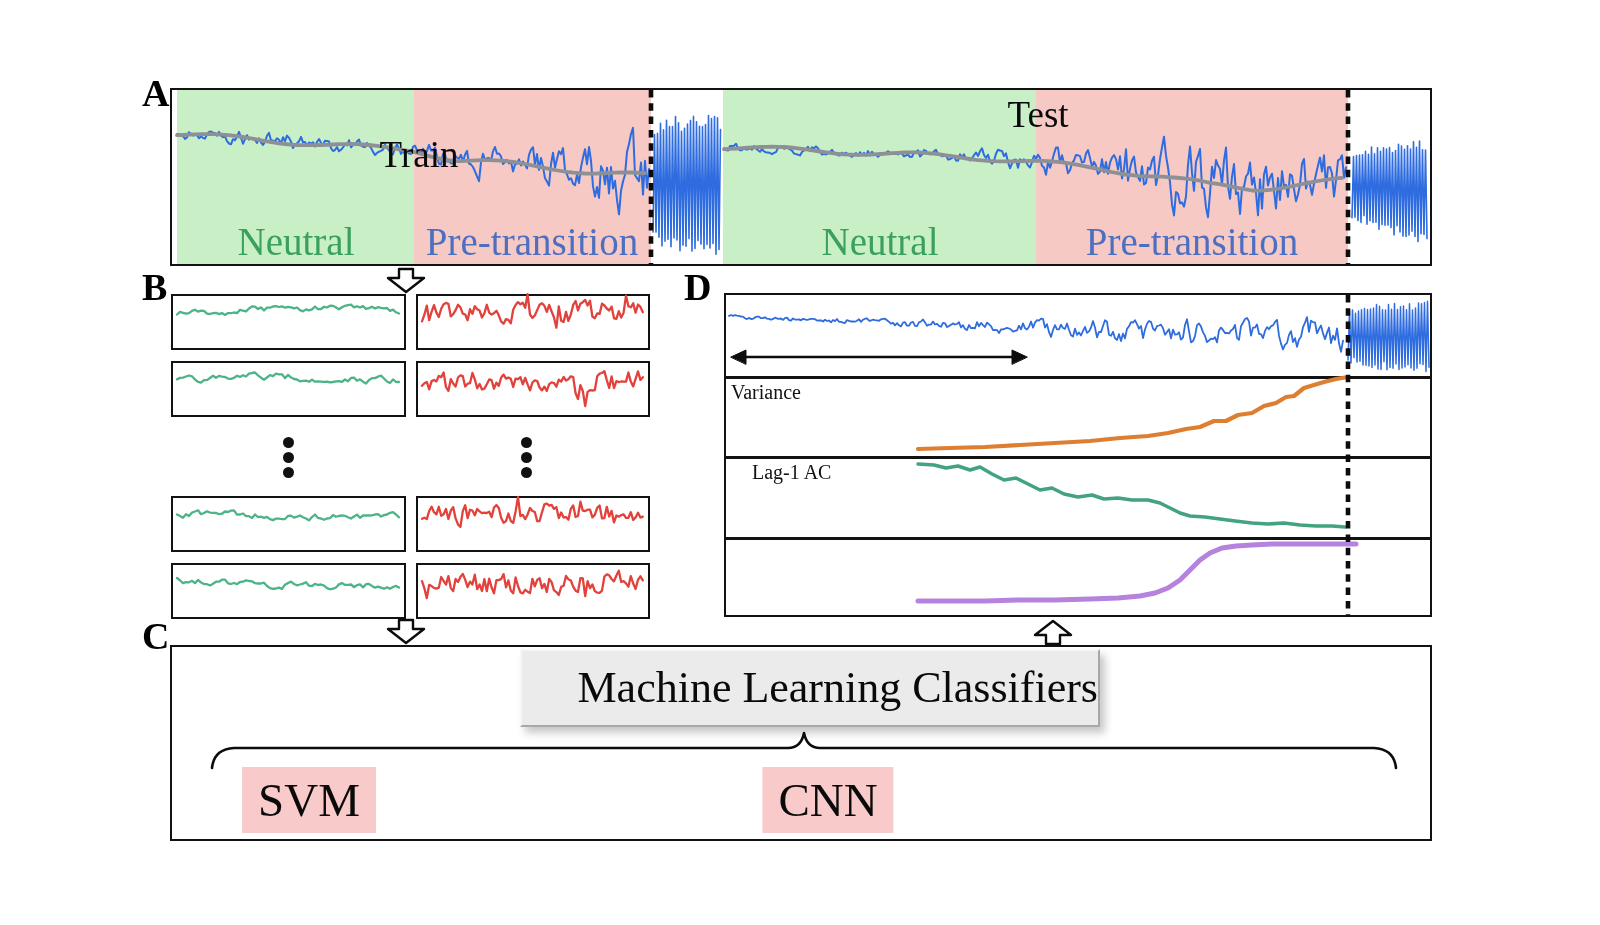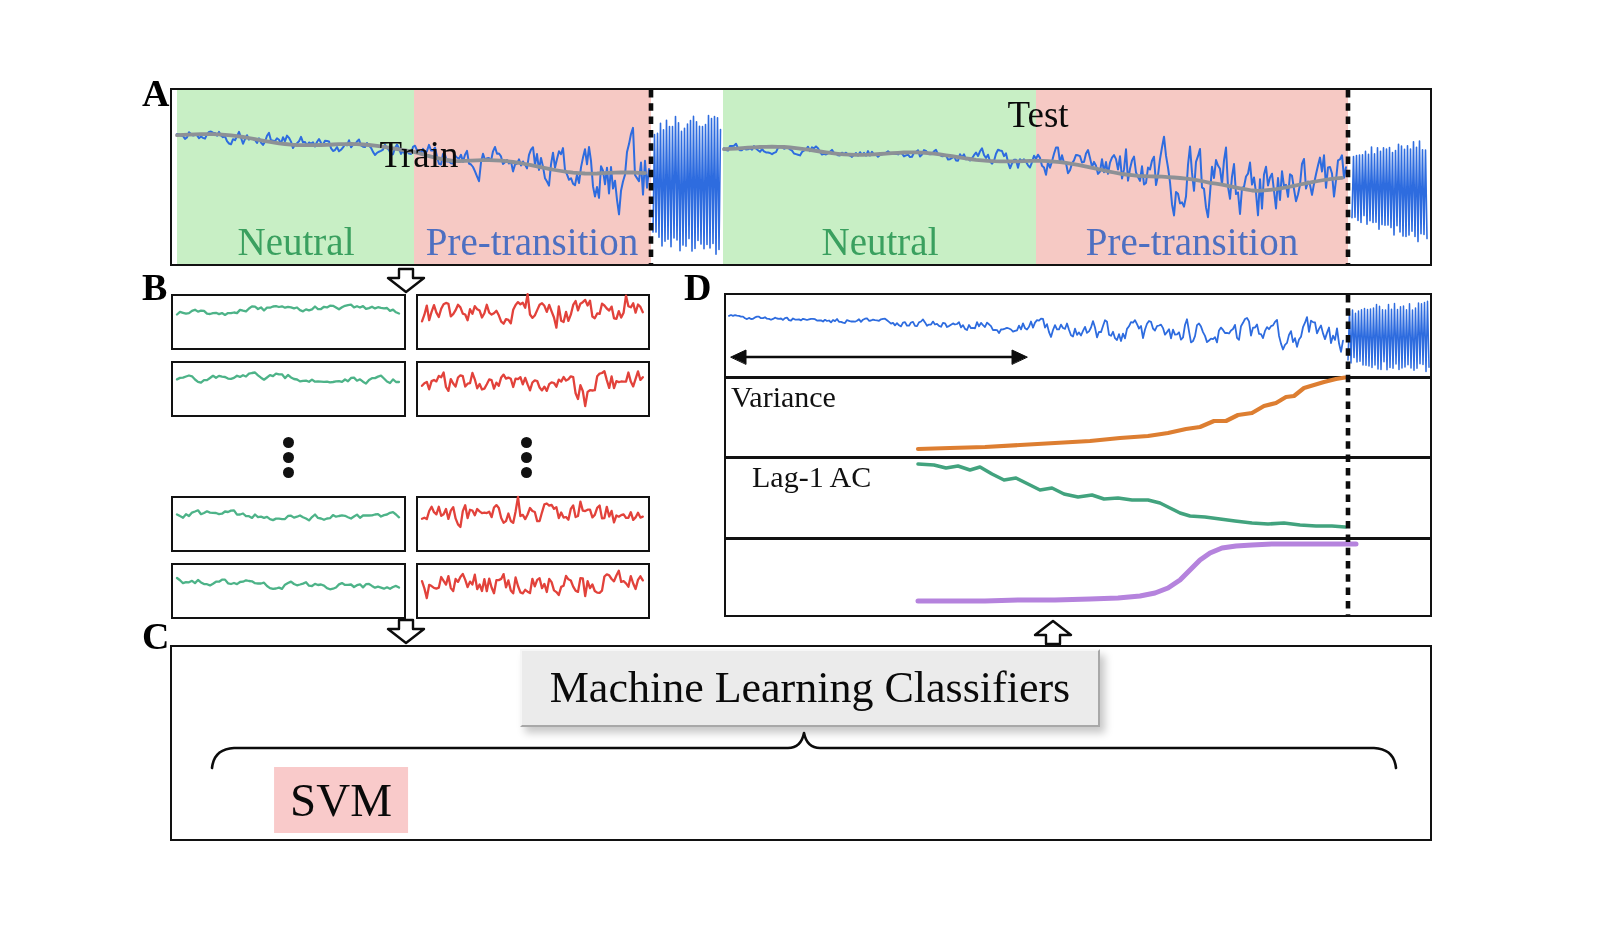--- a/index.html
+++ b/index.html
@@ -4,32 +4,32 @@
 <style>
   html,body{margin:0;padding:0;background:#ffffff;}
   .page{position:relative;width:1600px;height:925px;background:#ffffff;overflow:hidden;
         font-family:"Liberation Serif","DejaVu Serif",serif;}
   .abs{position:absolute;}
   .panel-box{position:absolute;border:2.5px solid #121212;background:transparent;box-sizing:border-box;}
   .region{position:absolute;}
   .plabel{position:absolute;font-weight:700;font-size:38px;color:#000;line-height:1;}
   .phase{position:absolute;font-size:37px;color:#0a0a0a;line-height:1;transform:translateX(-50%);white-space:nowrap;}
   .rlabel{position:absolute;font-size:39px;line-height:1;transform:translateX(-50%);white-space:nowrap;}
-  .dlabel{position:absolute;font-size:30px;color:#111;line-height:1;white-space:nowrap;}
+  .dlabel{position:absolute;font-size:20px;color:#111;line-height:1;white-space:nowrap;}
   .divider{position:absolute;background:#121212;height:3px;}
   .mlbox{position:absolute;background:#ebebeb;border:2px solid #c3c3c3;border-top-color:#f6f6f6;border-left-color:#f6f6f6;
          border-right-color:#a8a8a8;border-bottom-color:#a8a8a8;box-shadow:5px 6px 8px rgba(0,0,0,0.22);
          text-align:center;font-size:44px;color:#0a0a0a;box-sizing:border-box;}
   .chip{position:absolute;background:#f9caca;height:66px;line-height:66px;padding:0 16px;font-size:47px;color:#0a0a0a;
         transform:translateX(-50%);white-space:nowrap;}
   .dot{position:absolute;width:11px;height:11px;border-radius:50%;background:#111;}
   svg.overlay{position:absolute;left:0;top:0;z-index:5;pointer-events:none;}
   .txt{z-index:6;}
   .bg{z-index:1;}
-  .mid{z-index:3;}
+  .mid{z-index:3;text-align:right;}
 </style>
 </head>
 <body>
 
 <div class="page">
 
   <div class="region bg" style="left: 177px; top: 90px; width: 237px; height: 174px; background: rgb(200, 239, 197);"></div>
   <div class="region bg" style="left: 414px; top: 90px; width: 237px; height: 174px; background: rgb(246, 201, 196);"></div>
   <div class="region bg" style="left: 723px; top: 90px; width: 313px; height: 174px; background: rgb(200, 239, 197);"></div>
   <div class="region bg" style="left: 1036px; top: 90px; width: 312px; height: 174px; background: rgb(246, 201, 196);"></div>
@@ -57,21 +57,22 @@
 
   <div class="panel-box mid" style="left:724px;top:293px;width:708px;height:324px;"></div>
   <div class="divider mid" style="left:724px;top:375.5px;width:708px;"></div>
   <div class="divider mid" style="left:724px;top:456px;width:708px;"></div>
   <div class="divider mid" style="left:724px;top:536.5px;width:708px;"></div>
 
   <div class="panel-box mid" style="left:170px;top:645px;width:1262px;height:196px;"></div>
   <div class="mlbox mid" style="left: 520px; top: 649px; width: 580px; height: 78px; line-height: 74px; background: rgb(235, 235, 235);">
     <span>Machine Learning Classifiers</span>
   </div>
-  <div class="chip mid" style="left: 309px; top: 767px; background: rgb(249, 202, 202); margin-left: 32px;"><span>SVM</span></div>
+  <div class="chip mid" style="left: 309px; top: 767px; background: rgb(249, 202, 202);"><span>SVM</span></div>
+  <div class="chip mid" style="left: 828px; top: 767px; background: rgb(249, 202, 202);"><span>CNN</span></div>
 
   <svg class="overlay" id="overlay" width="1600" height="925" viewBox="0 0 1600 925">
       <path d="M177.0,134.1L179.0,134.5L181.0,135.6L183.0,136.0L185.0,138.9L187.0,137.4L189.0,132.2L191.0,133.9L193.0,135.5L195.0,135.0L197.0,135.1L199.0,138.2L201.0,136.5L203.0,137.8L205.0,138.7L207.0,134.4L209.0,132.0L211.0,131.6L213.0,132.7L215.0,133.1L217.0,135.7L219.0,131.9L221.0,135.4L223.0,137.2L225.0,136.3L227.0,141.2L229.0,143.5L231.0,144.3L233.0,139.2L235.0,140.2L237.0,136.3L239.0,131.9L241.0,137.8L243.0,143.8L245.0,139.2L247.0,135.2L249.0,139.6L251.0,137.9L253.0,139.1L255.0,140.0L257.0,143.0L259.0,138.3L261.0,142.5L263.0,144.9L265.0,141.7L267.0,135.8L269.0,132.9L271.0,140.4L273.0,140.6L275.0,141.1L277.0,138.2L279.0,139.7L281.0,143.5L283.0,137.3L285.0,141.2L287.0,135.6L289.0,137.8L291.0,141.6L293.0,148.1L295.0,144.7L297.0,143.3L299.0,141.3L301.0,136.8L303.0,142.4L305.0,141.9L307.0,145.5L309.0,142.5L311.0,143.6L313.0,142.2L315.0,146.5L317.0,142.0L319.0,139.0L321.0,142.8L323.0,145.0L325.0,140.7L327.0,141.1L329.0,141.5L331.0,148.2L333.0,151.0L335.0,150.0L337.0,147.0L339.0,151.3L341.0,149.8L343.0,147.3L345.0,144.5L347.0,145.4L349.0,140.3L351.0,147.3L353.0,144.8L355.0,144.6L357.0,141.5L359.0,139.5L361.0,145.5L363.0,146.7L365.0,147.1L367.0,143.0L369.0,145.6L371.0,147.8L373.0,151.9L375.0,155.0L377.0,152.8L379.0,151.7L381.0,150.9L383.0,149.6L385.0,144.8L387.0,148.1L389.0,149.9L391.0,154.7L393.0,154.3L395.0,148.0L397.0,144.6L399.0,148.3L401.0,153.9L403.0,150.2L405.0,154.7L407.0,151.1L409.0,153.6L411.0,153.9L413.0,146.9L415.0,145.7L417.0,150.4L419.0,150.9L421.0,153.4L423.0,148.9L425.0,154.4L427.0,150.9L429.0,144.9L431.0,150.4L433.0,150.5L435.0,147.5L437.0,156.8L439.0,163.7L441.0,164.5L443.0,153.9L445.0,154.9L447.0,161.6L449.0,161.4L451.0,163.3L453.0,163.6L455.0,155.5L457.0,157.6L459.0,158.7L461.0,154.8L463.0,161.8L465.0,154.8L467.0,150.9L469.0,163.5L471.0,164.5L473.0,167.0L475.0,171.4L477.0,176.3L479.0,181.2L481.0,162.4L483.0,153.7L485.0,159.9L487.0,158.2L489.0,158.1L491.0,161.0L493.0,151.3L495.0,147.0L497.0,153.7L499.0,153.5L501.0,156.4L503.0,164.0L505.0,162.3L507.0,160.0L509.0,163.4L511.0,161.5L513.0,171.4L515.0,164.6L517.0,163.7L519.0,159.3L521.0,165.5L523.0,161.5L525.0,164.6L527.0,168.4L529.0,154.9L531.0,149.7L533.0,147.2L535.0,164.8L537.0,154.1L539.0,169.9L541.0,157.9L543.0,166.6L545.0,178.3L547.0,181.5L549.0,185.6L551.0,164.3L553.0,152.7L555.0,167.7L557.0,159.0L559.0,151.2L561.0,154.2L563.0,148.1L565.0,170.0L567.0,174.4L569.0,179.8L571.0,178.2L573.0,183.7L575.0,185.3L577.0,174.8L579.0,183.0L581.0,167.4L583.0,157.6L585.0,149.2L587.0,164.3L589.0,147.0L591.0,160.8L593.0,186.4L595.0,196.6L597.0,186.9L599.0,197.9L601.0,166.2L603.0,170.6L605.0,184.3L607.0,167.7L609.0,193.4L611.0,167.0L613.0,188.6L615.0,180.7L617.0,199.8L619.0,214.3L621.0,190.8L623.0,181.5L625.0,174.8L627.0,152.0L629.0,144.1L631.0,134.0L633.0,127.9L635.0,175.0L637.0,178.1L639.0,181.2L641.0,162.5L643.0,194.6L645.0,160.7L647.0,187.7L649.0,168.9" stroke="#2e6cdf" stroke-width="2" fill="none" stroke-linejoin="round" stroke-linecap="round"></path>
       <path d="M653.0,232.1L654.5,134.6L656.0,232.1L657.5,133.4L659.0,237.3L660.5,123.3L662.0,245.9L663.5,129.7L665.0,241.3L666.5,120.3L668.0,239.2L669.5,126.6L671.0,246.7L672.5,126.5L674.0,237.9L675.5,116.5L677.0,239.9L678.5,122.7L680.0,250.8L681.5,131.4L683.0,245.1L684.5,128.2L686.0,246.3L687.5,124.1L689.0,238.6L690.5,120.5L692.0,251.1L693.5,116.4L695.0,248.5L696.5,121.8L698.0,240.5L699.5,126.2L701.0,244.1L702.5,126.5L704.0,248.7L705.5,124.5L707.0,244.5L708.5,115.6L710.0,248.0L711.5,118.6L713.0,243.5L714.5,116.5L716.0,254.3L717.5,117.7L719.0,249.5L720.5,129.5" stroke="#2e6cdf" stroke-width="1.6" fill="none" stroke-linejoin="round" stroke-linecap="round"></path>
       <path d="M724.0,148.2L726.0,150.1L728.0,150.6L730.0,146.0L732.0,146.1L734.0,145.7L736.0,143.7L738.0,148.4L740.0,150.2L742.0,150.2L744.0,148.0L746.0,149.5L748.0,149.3L750.0,148.3L752.0,149.7L754.0,146.1L756.0,148.6L758.0,150.3L760.0,151.8L762.0,149.0L764.0,151.4L766.0,152.4L768.0,152.6L770.0,153.0L772.0,154.2L774.0,152.9L776.0,152.1L778.0,147.9L780.0,146.6L782.0,145.9L784.0,148.8L786.0,147.8L788.0,147.3L790.0,149.5L792.0,150.7L794.0,153.5L796.0,154.1L798.0,154.7L800.0,155.4L802.0,152.0L804.0,150.5L806.0,149.5L808.0,146.7L810.0,151.1L812.0,147.3L814.0,148.3L816.0,146.4L818.0,148.2L820.0,152.0L822.0,154.6L824.0,153.9L826.0,154.5L828.0,153.3L830.0,151.8L832.0,149.9L834.0,153.1L836.0,153.6L838.0,155.2L840.0,155.4L842.0,152.7L844.0,154.0L846.0,152.7L848.0,154.7L850.0,155.5L852.0,156.9L854.0,154.9L856.0,153.0L858.0,155.6L860.0,152.2L862.0,154.8L864.0,152.9L866.0,155.6L868.0,151.1L870.0,155.5L872.0,151.8L874.0,154.9L876.0,154.4L878.0,156.8L880.0,155.1L882.0,154.2L884.0,153.8L886.0,152.8L888.0,151.2L890.0,153.0L892.0,153.2L894.0,153.7L896.0,153.9L898.0,154.4L900.0,152.5L902.0,153.5L904.0,156.4L906.0,155.4L908.0,154.7L910.0,157.1L912.0,156.8L914.0,152.6L916.0,152.0L918.0,150.2L920.0,156.5L922.0,154.5L924.0,150.1L926.0,150.9L928.0,154.1L930.0,154.2L932.0,154.1L934.0,151.4L936.0,149.8L938.0,154.4L940.0,155.1L942.0,156.2L944.0,155.9L946.0,155.2L948.0,159.5L950.0,159.2L952.0,157.9L954.0,156.1L956.0,160.4L958.0,160.7L960.0,154.3L962.0,157.3L964.0,154.3L966.0,159.3L968.0,158.5L970.0,160.5L972.0,158.2L974.0,155.2L976.0,152.5L978.0,156.0L980.0,151.3L982.0,148.4L984.0,155.0L986.0,158.0L988.0,154.7L990.0,161.3L992.0,163.7L994.0,161.1L996.0,153.7L998.0,149.7L1000.0,150.5L1002.0,151.0L1004.0,156.1L1006.0,153.4L1008.0,162.0L1010.0,168.3L1012.0,163.4L1014.0,159.7L1016.0,159.8L1018.0,167.7L1020.0,159.3L1022.0,161.0L1024.0,159.3L1026.0,161.8L1028.0,165.3L1030.0,167.5L1032.0,162.1L1034.0,155.8L1036.0,158.8L1038.0,154.7L1040.0,157.9L1042.0,165.7L1044.0,167.4L1046.0,174.8L1048.0,162.2L1050.0,167.7L1052.0,161.4L1054.0,153.7L1056.0,147.6L1058.0,147.6L1060.0,162.7L1062.0,155.2L1064.0,163.1L1066.0,163.0L1068.0,173.3L1070.0,170.3L1072.0,163.4L1074.0,160.4L1076.0,154.9L1078.0,155.3L1080.0,156.2L1082.0,162.5L1084.0,161.9L1086.0,153.4L1088.0,150.1L1090.0,157.9L1092.0,166.9L1094.0,161.9L1096.0,165.7L1098.0,173.9L1100.0,171.6L1102.0,159.2L1104.0,172.2L1106.0,162.1L1108.0,173.8L1110.0,162.6L1112.0,157.7L1114.0,155.1L1116.0,159.1L1118.0,169.5L1120.0,156.3L1122.0,178.5L1124.0,169.4L1126.0,149.3L1128.0,180.7L1130.0,168.8L1132.0,160.4L1134.0,156.6L1136.0,172.3L1138.0,177.0L1140.0,180.9L1142.0,166.3L1144.0,184.5L1146.0,182.9L1148.0,167.6L1150.0,169.5L1152.0,160.8L1154.0,156.7L1156.0,185.1L1158.0,175.2L1160.0,159.1L1162.0,147.3L1164.0,136.7L1166.0,155.7L1168.0,167.5L1170.0,182.2L1172.0,204.2L1174.0,215.4L1176.0,192.1L1178.0,193.8L1180.0,203.4L1182.0,202.3L1184.0,206.6L1186.0,196.5L1188.0,164.8L1190.0,146.6L1192.0,172.7L1194.0,190.8L1196.0,161.9L1198.0,156.2L1200.0,148.9L1202.0,187.4L1204.0,188.9L1206.0,207.4L1208.0,217.2L1210.0,193.3L1212.0,166.7L1214.0,178.0L1216.0,160.0L1218.0,165.5L1220.0,168.8L1222.0,184.3L1224.0,160.4L1226.0,147.6L1228.0,186.7L1230.0,198.8L1232.0,176.7L1234.0,164.1L1236.0,194.1L1238.0,192.4L1240.0,214.0L1242.0,187.9L1244.0,186.8L1246.0,176.5L1248.0,173.7L1250.0,162.6L1252.0,184.6L1254.0,177.5L1256.0,192.9L1258.0,215.3L1260.0,179.3L1262.0,208.6L1264.0,174.5L1266.0,166.7L1268.0,185.4L1270.0,177.4L1272.0,173.7L1274.0,190.9L1276.0,208.4L1278.0,178.0L1280.0,199.9L1282.0,171.2L1284.0,186.3L1286.0,184.9L1288.0,196.8L1290.0,174.3L1292.0,175.8L1294.0,189.2L1296.0,201.2L1298.0,194.5L1300.0,184.7L1302.0,163.9L1304.0,159.0L1306.0,188.6L1308.0,181.4L1310.0,184.7L1312.0,194.9L1314.0,183.7L1316.0,174.2L1318.0,165.6L1320.0,157.6L1322.0,171.5L1324.0,155.3L1326.0,187.8L1328.0,167.4L1330.0,167.0L1332.0,173.5L1334.0,196.6L1336.0,180.1L1338.0,160.3L1340.0,159.4L1342.0,155.3L1344.0,177.8L1346.0,167.3" stroke="#2e6cdf" stroke-width="2" fill="none" stroke-linejoin="round" stroke-linecap="round"></path>
       <path d="M1352.0,217.8L1353.5,156.6L1355.0,217.3L1356.5,155.5L1358.0,220.4L1359.5,155.1L1361.0,222.4L1362.5,154.7L1364.0,215.6L1365.5,151.4L1367.0,224.3L1368.5,154.2L1370.0,220.7L1371.5,147.0L1373.0,222.5L1374.5,153.9L1376.0,222.2L1377.5,147.7L1379.0,229.3L1380.5,151.3L1382.0,224.6L1383.5,147.9L1385.0,225.2L1386.5,149.1L1388.0,225.1L1389.5,147.6L1391.0,227.6L1392.5,152.5L1394.0,234.9L1395.5,150.6L1397.0,225.7L1398.5,144.3L1400.0,231.9L1401.5,146.0L1403.0,236.1L1404.5,149.2L1406.0,236.4L1407.5,145.8L1409.0,235.1L1410.5,149.0L1412.0,231.2L1413.5,141.8L1415.0,236.4L1416.5,147.3L1418.0,241.6L1419.5,141.0L1421.0,233.8L1422.5,149.7L1424.0,234.5L1425.5,150.0L1427.0,238.6" stroke="#2e6cdf" stroke-width="1.6" fill="none" stroke-linejoin="round" stroke-linecap="round"></path>
       <path d="M177.0,135.1L183.0,134.9L189.0,134.6L195.0,134.4L201.0,134.2L207.0,134.1L213.0,134.2L219.0,134.4L225.0,134.8L231.0,135.4L237.0,136.1L243.0,137.0L249.0,138.0L255.0,139.1L261.0,140.3L267.0,141.4L273.0,142.4L279.0,143.3L285.0,144.0L291.0,144.6L297.0,145.0L303.0,145.2L309.0,145.2L315.0,145.1L321.0,145.0L327.0,144.8L333.0,144.5L339.0,144.2L345.0,144.1L351.0,144.0L357.0,144.2L363.0,144.5L369.0,145.0L375.0,145.6L381.0,146.4L387.0,147.3L393.0,148.3L399.0,149.4L405.0,150.4L411.0,151.3L417.0,152.7L423.0,154.5L429.0,156.1L435.0,157.6L441.0,158.9L447.0,160.0L453.0,160.9L459.0,161.1L465.0,160.8L471.0,160.6L477.0,160.3L483.0,160.2L489.0,160.1L495.0,160.3L501.0,160.6L507.0,161.2L513.0,162.0L519.0,162.9L525.0,164.0L531.0,165.2L537.0,166.4L543.0,167.6L549.0,168.8L555.0,170.0L561.0,171.0L567.0,171.9L573.0,172.6L579.0,173.1L585.0,173.5L591.0,173.6L597.0,173.5L603.0,173.2L609.0,172.9L615.0,172.7L621.0,172.5L627.0,172.4L633.0,172.5L639.0,172.8L645.0,173.2" stroke="#8d9196" stroke-width="3.8" fill="none" stroke-linejoin="round" stroke-linecap="round"></path>
       <path d="M724.0,149.1L730.0,148.9L736.0,148.6L742.0,148.2L748.0,147.7L754.0,147.3L760.0,147.0L766.0,146.8L772.0,146.7L778.0,146.8L784.0,147.0L790.0,147.5L796.0,148.1L802.0,148.8L808.0,149.7L814.0,150.6L820.0,151.5L826.0,152.4L832.0,153.2L838.0,153.8L844.0,154.4L850.0,154.7L856.0,154.9L862.0,154.8L868.0,154.7L874.0,154.4L880.0,154.0L886.0,153.6L892.0,153.1L898.0,152.8L904.0,152.5L910.0,152.4L916.0,152.4L922.0,152.6L928.0,153.1L934.0,153.7L940.0,154.4L946.0,155.3L952.0,156.2L958.0,157.2L964.0,158.2L970.0,159.0L976.0,159.8L982.0,160.4L988.0,160.9L994.0,161.2L1000.0,161.3L1006.0,161.4L1012.0,161.4L1018.0,161.3L1024.0,161.1L1030.0,160.9L1036.0,160.8L1042.0,160.9L1048.0,161.2L1054.0,161.6L1060.0,162.1L1066.0,162.9L1072.0,163.8L1078.0,164.9L1084.0,166.1L1090.0,167.4L1096.0,168.7L1102.0,170.0L1108.0,171.3L1114.0,172.5L1120.0,173.6L1126.0,174.5L1132.0,175.2L1138.0,175.8L1144.0,176.1L1150.0,176.4L1156.0,176.5L1162.0,176.7L1168.0,177.1L1174.0,177.5L1180.0,178.0L1186.0,178.6L1192.0,179.4L1198.0,180.3L1204.0,181.5L1210.0,182.8L1216.0,183.7L1222.0,184.7L1228.0,185.9L1234.0,187.1L1240.0,188.3L1246.0,189.4L1252.0,190.5L1258.0,190.8L1264.0,190.4L1270.0,189.8L1276.0,189.1L1282.0,188.1L1288.0,187.0L1294.0,185.8L1300.0,184.5L1306.0,183.3L1312.0,182.1L1318.0,181.0L1324.0,180.0L1330.0,179.1L1336.0,178.4L1342.0,177.9" stroke="#8d9196" stroke-width="3.8" fill="none" stroke-linejoin="round" stroke-linecap="round"></path>
       <path d="M177.0,314.5L180.0,311.9L183.0,312.8L186.0,313.7L189.0,313.1L192.0,310.9L195.0,309.7L198.0,311.6L201.0,310.7L204.0,310.8L207.0,313.7L210.0,314.0L213.0,313.2L216.0,312.8L219.0,314.1L222.0,313.1L225.0,314.9L228.0,313.1L231.0,313.2L234.0,312.5L237.0,313.1L240.0,309.9L243.0,310.7L246.0,311.4L249.0,308.5L252.0,306.4L255.0,306.7L258.0,309.0L261.0,307.4L264.0,310.5L267.0,307.6L270.0,307.7L273.0,306.5L276.0,306.2L279.0,307.0L282.0,306.3L285.0,307.7L288.0,306.8L291.0,307.4L294.0,308.4L297.0,307.5L300.0,310.2L303.0,311.3L306.0,309.4L309.0,310.4L312.0,309.3L315.0,306.5L318.0,309.1L321.0,309.0L324.0,306.8L327.0,307.4L330.0,305.7L333.0,305.8L336.0,307.5L339.0,309.3L342.0,307.3L345.0,305.8L348.0,305.1L351.0,304.7L354.0,307.4L357.0,306.2L360.0,307.5L363.0,306.1L366.0,308.9L369.0,308.1L372.0,306.7L375.0,308.4L378.0,307.2L381.0,307.9L384.0,308.3L387.0,308.0L390.0,310.8L393.0,309.7L396.0,312.3L399.0,313.5" stroke="#4db388" stroke-width="2.3" fill="none" stroke-linejoin="round" stroke-linecap="round"></path>
       <path d="M177.0,379.4L180.0,377.9L183.0,377.6L186.0,376.5L189.0,375.5L192.0,376.3L195.0,379.5L198.0,381.8L201.0,382.6L204.0,380.2L207.0,380.1L210.0,378.0L213.0,375.8L216.0,377.8L219.0,375.9L222.0,376.6L225.0,377.0L228.0,378.6L231.0,378.9L234.0,377.9L237.0,375.7L240.0,376.9L243.0,375.2L246.0,376.5L249.0,373.7L252.0,373.0L255.0,372.5L258.0,375.4L261.0,377.7L264.0,379.7L267.0,377.5L270.0,375.2L273.0,376.2L276.0,373.7L279.0,374.4L282.0,374.3L285.0,378.1L288.0,375.0L291.0,377.4L294.0,379.0L297.0,379.5L300.0,381.4L303.0,380.8L306.0,380.6L309.0,381.8L312.0,379.6L315.0,381.7L318.0,381.5L321.0,381.7L324.0,381.9L327.0,381.6L330.0,382.4L333.0,382.0L336.0,381.4L339.0,381.2L342.0,381.9L345.0,379.5L348.0,381.3L351.0,378.0L354.0,377.6L357.0,380.7L360.0,379.3L363.0,381.7L366.0,383.6L369.0,380.0L372.0,378.2L375.0,378.1L378.0,376.6L381.0,375.7L384.0,378.5L387.0,381.5L390.0,383.1L393.0,379.4L396.0,382.0L399.0,382.0" stroke="#4db388" stroke-width="2.3" fill="none" stroke-linejoin="round" stroke-linecap="round"></path>

